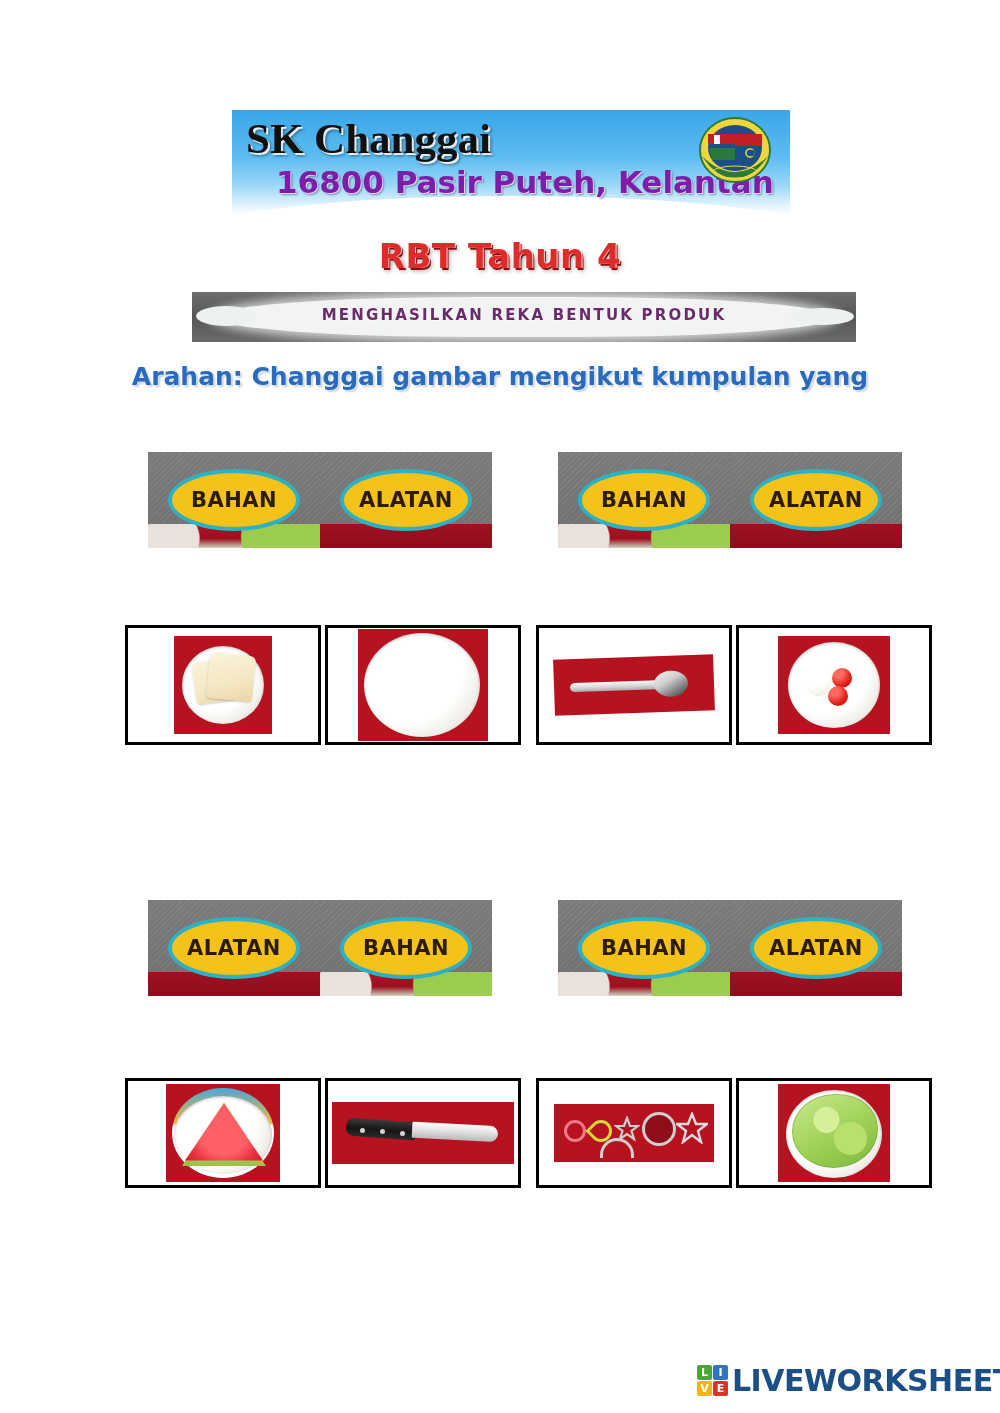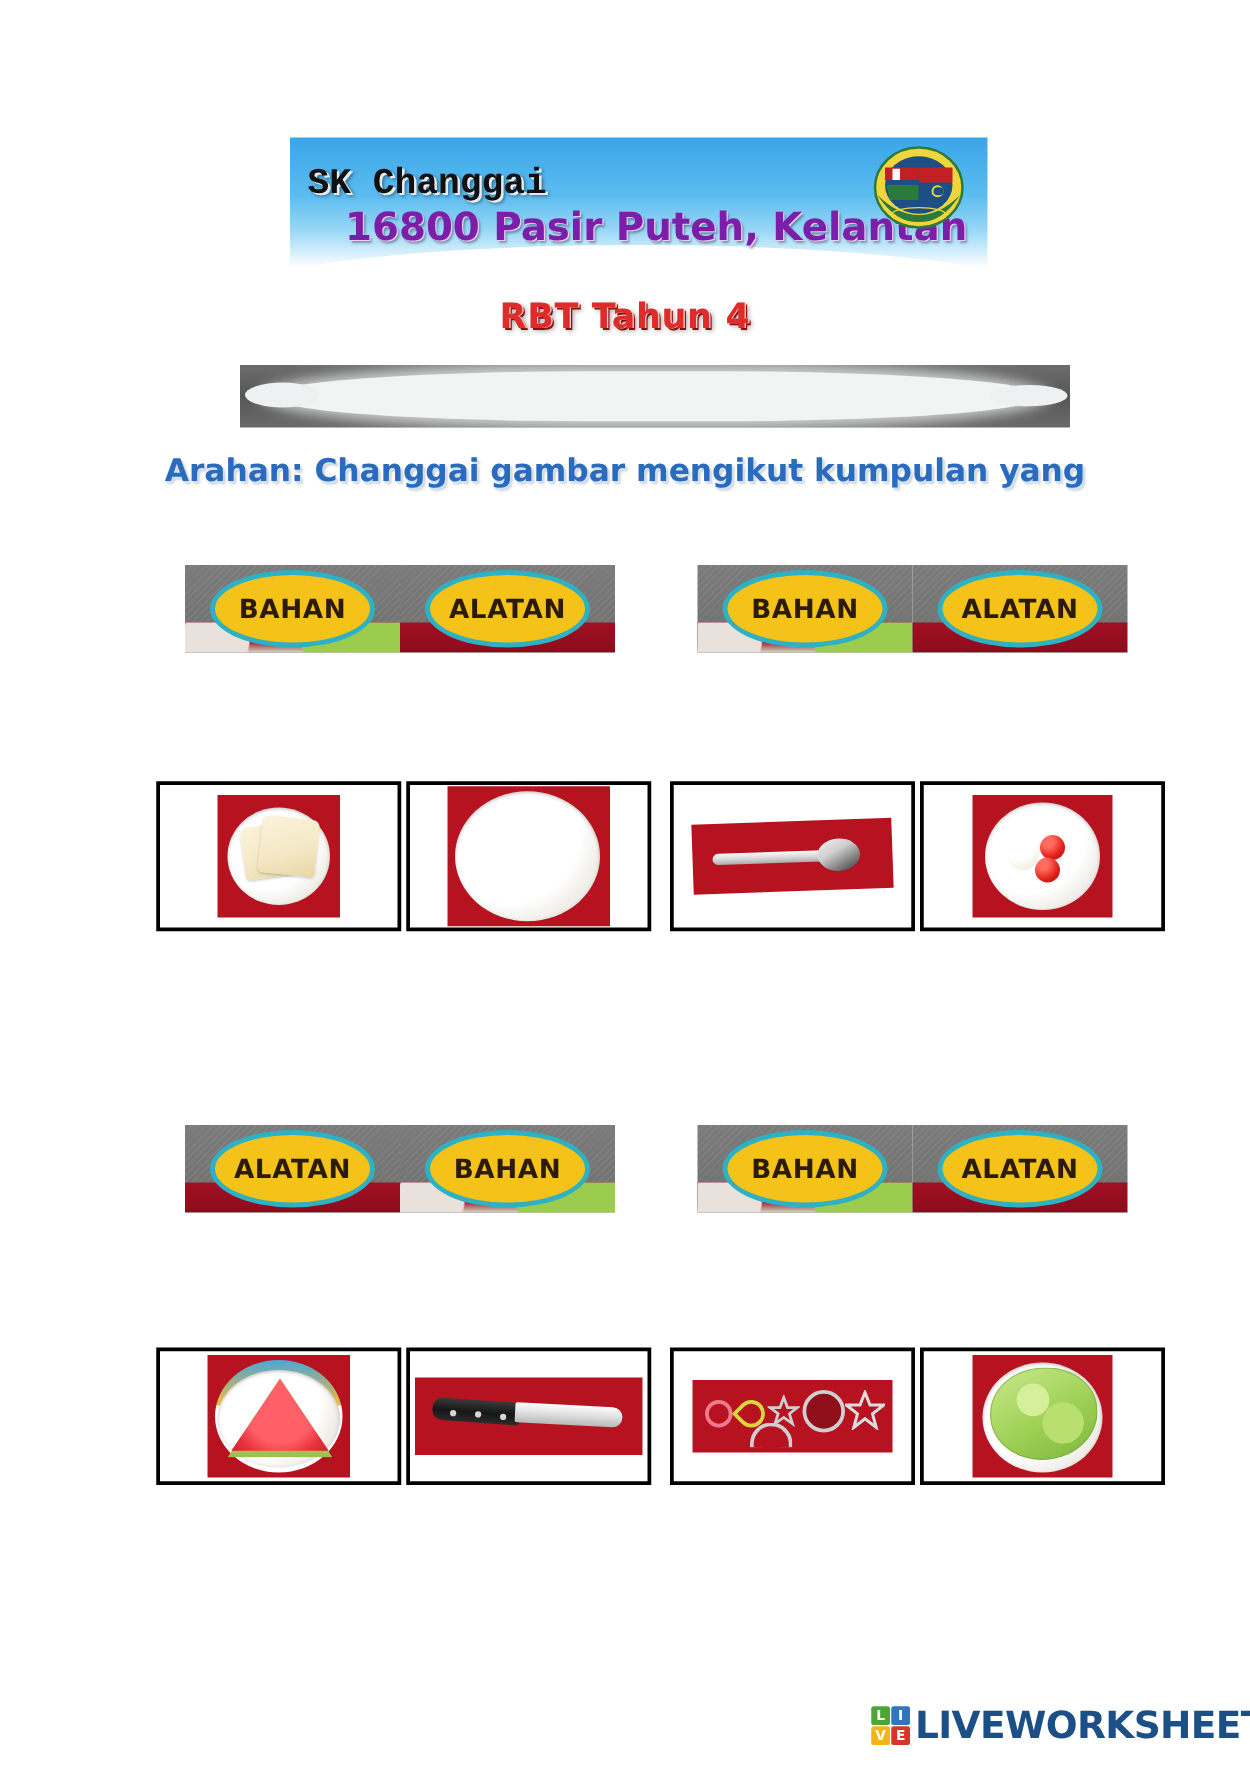--- a/index.html
+++ b/index.html
@@ -31,23 +31,23 @@
     left:-10%;
     bottom:-26px;
     width:120%;
     height:44px;
     background:#ffffff;
     border-radius:50% 50% 0 0 / 100% 100% 0 0;
   }
   .school-name {
     position: absolute;
     left: 14px;
-    top: 20px;
-    font-family: Liberation Mono, monospace;
-    font-size: 29px;
+    top: 4px;
+    font-family: Liberation Serif, serif;
+    font-size: 43px;
     font-weight: bold;
     color: #101010;
     letter-spacing: 0px;
     text-shadow: 2px 2px 0 rgba(255,255,255,.85), 3px 3px 3px rgba(0,0,0,.45);
   }
   .school-addr {
     position: absolute;
     left: 44px;
     top: 54px;
     font-family: "DejaVu Sans", sans-serif;
@@ -68,21 +68,21 @@
   }
 
   
   .rbt-title {
     position: absolute;
     left: 0;
     top: 236px;
     width: 1000px;
     text-align: center;
     font-family: "DejaVu Sans", sans-serif;
-    font-size: 28px;
+    font-size: 34px;
     font-weight: bold;
     color: #e02b2b;
     text-shadow: 1px 0 0 #ffd9d9, 2px 2px 0 #8a1010, 3px 3px 4px rgba(0,0,0,.35);
     letter-spacing: 0.5px;
   }
 
   
   .topic-strip {
     position: absolute;
     left: 192px;
@@ -144,21 +144,21 @@
     font-weight: bold;
     color: #2a6bbd;
     text-shadow: 1px 1px 0 #cfe2f7, 2px 2px 2px rgba(0,0,0,.2);
   }
 
   
   .banner-pair { position: absolute; display: flex; }
   .banner-cell {
     position: relative;
     width: 172px;
-    height: 70px;
+    height: 96px;
     overflow: hidden;
     background:
       repeating-linear-gradient(135deg,
         rgba(255,255,255,.07) 0px,
         rgba(255,255,255,.07) 1px,
         rgba(0,0,0,0) 1px,
         rgba(0,0,0,0) 4px),
       linear-gradient(180deg,#7b7b7b 0%,#6f6f6f 100%);
     text-align: center;
   }
@@ -339,20 +339,21 @@
     <circle cx="53.6" cy="37" r="3.2" fill="#1b4f86"></circle>
     <path d="M4 40 Q20 56 37 56 Q54 56 70 40 Q56 62 37 62 Q18 62 4 40 Z" fill="#2b7a3b"></path>
     <ellipse cx="37" cy="56" rx="22" ry="6" fill="none" stroke="#f0d63c" stroke-width="1"></ellipse>
   </svg>
 </div>
 
 <div class="rbt-title">RBT Tahun 4</div>
 
 <div class="topic-strip">
   <div class="topic-brush"></div>
+  <div class="topic-text">MENGHASILKAN REKA BENTUK PRODUK</div>
 </div>
 
 <div class="instruction">Arahan: Changgai gambar mengikut kumpulan yang</div>
 
 <div class="banner-pair" style="left:148px; top:452px;">
   <div class="banner-cell">
     <div class="strip-bottom strip-food"></div>
     <div class="oval">
       <span>BAHAN</span>
     </div>

